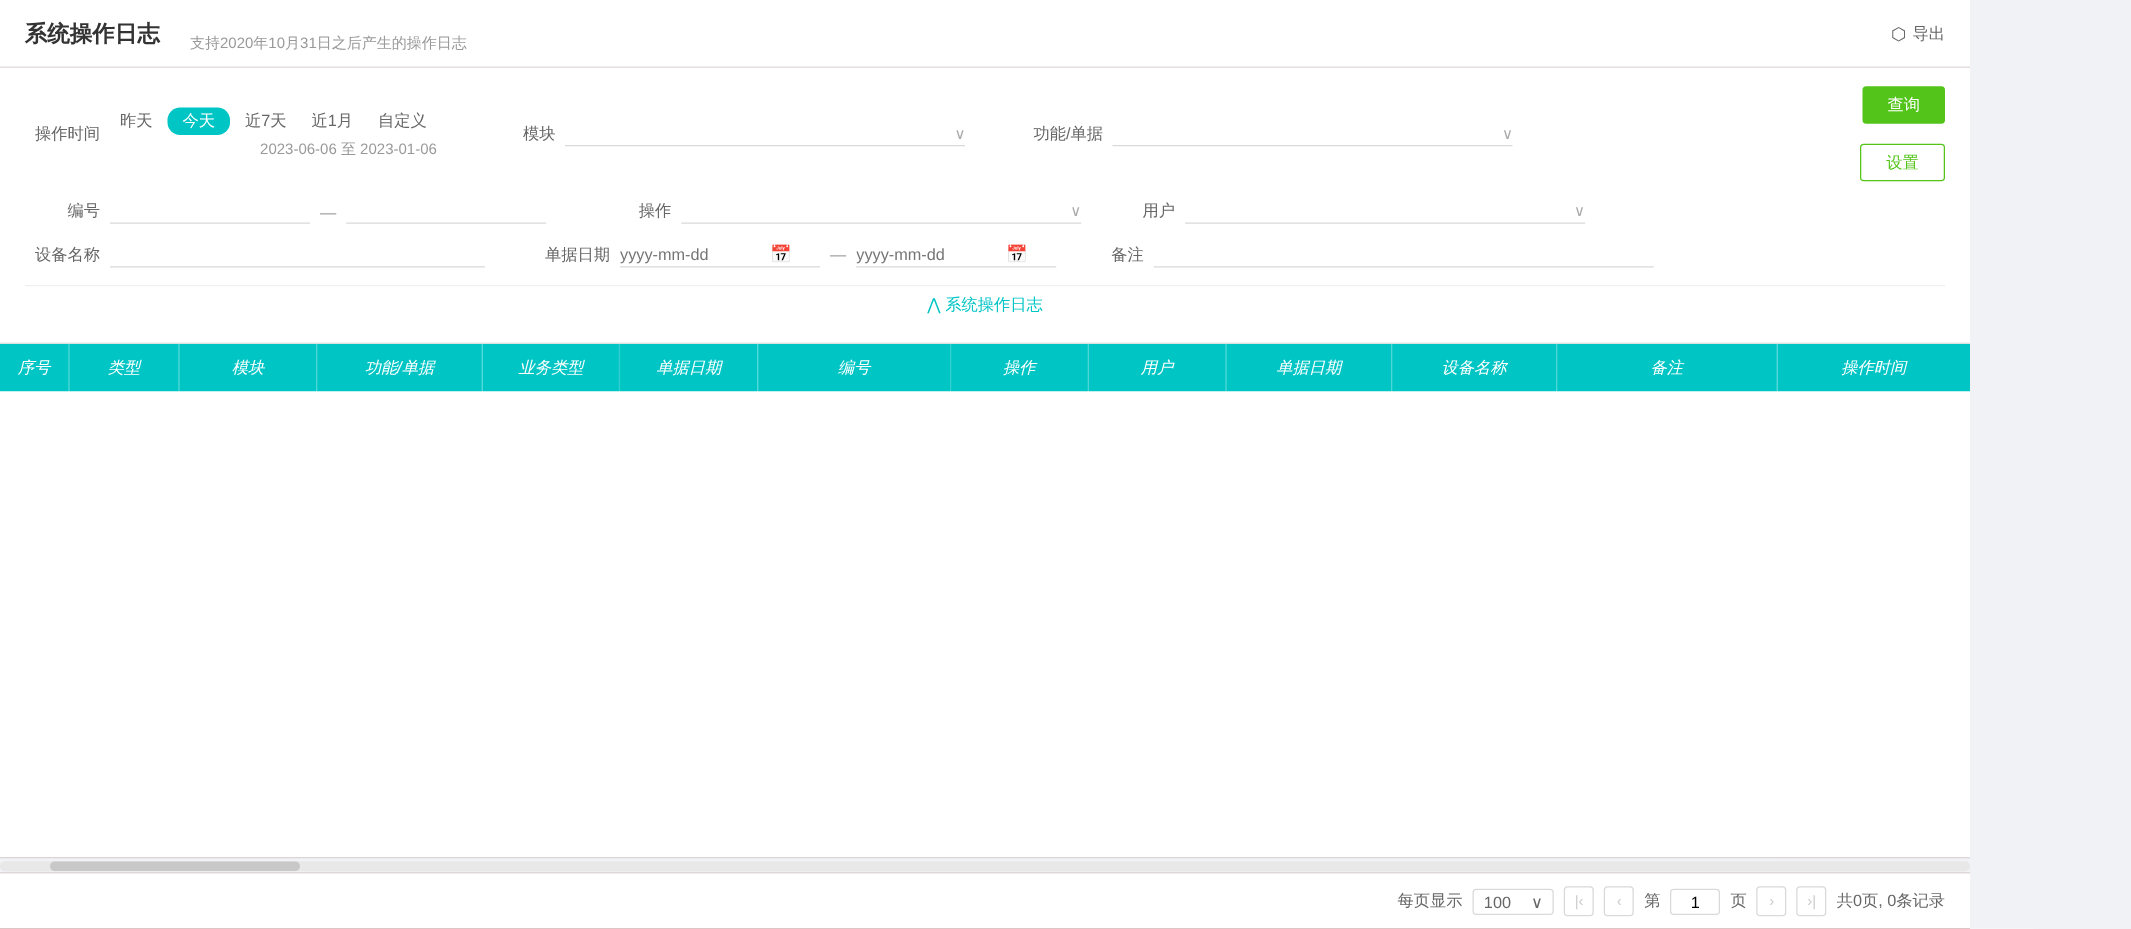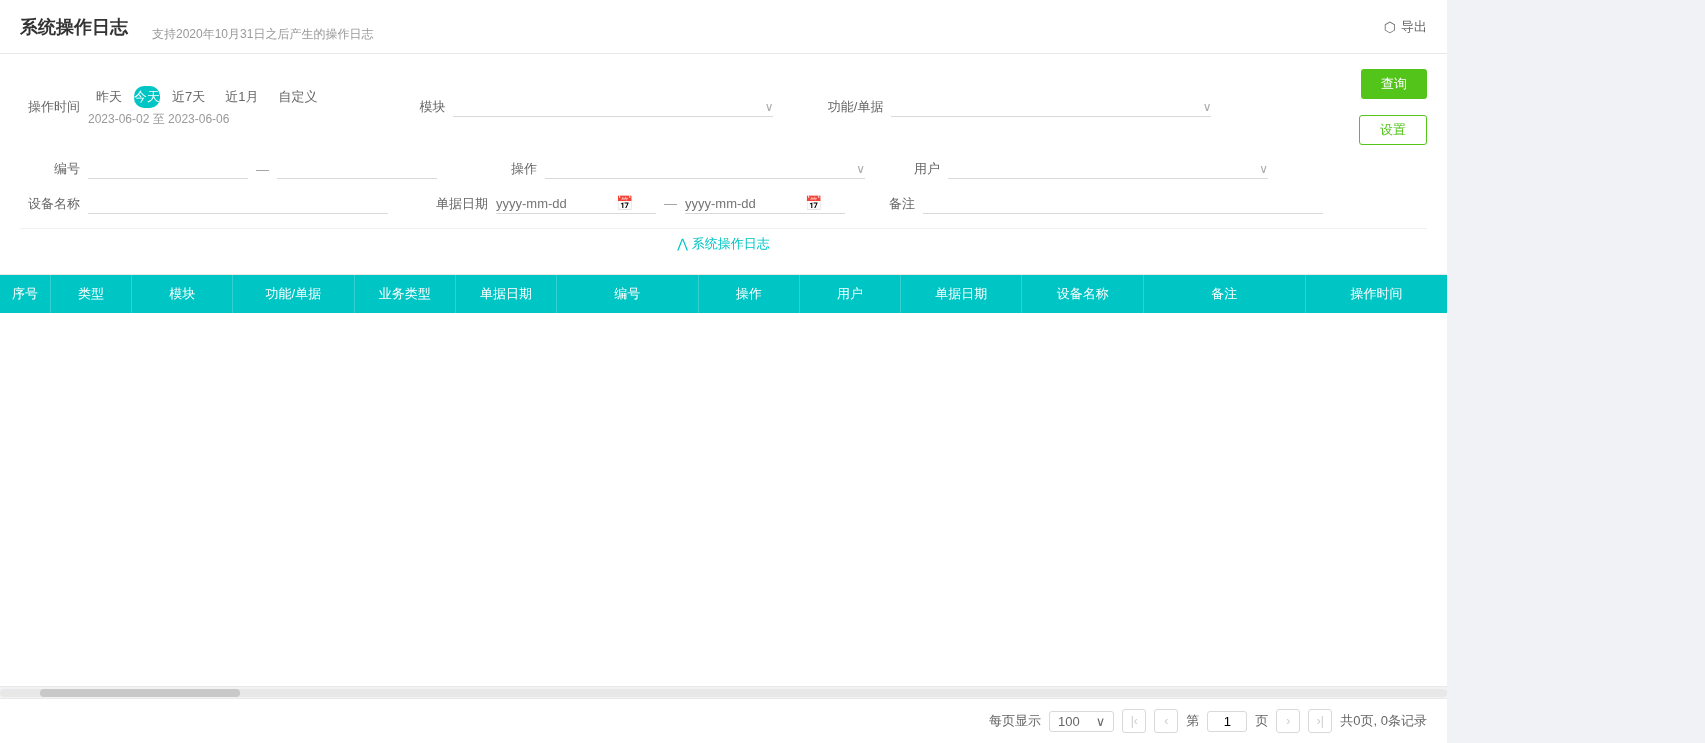--- a/index.html
+++ b/index.html
@@ -1,37 +1,37 @@
 <!DOCTYPE html>
 <html><head>
   <meta charset="utf-8">
   <style>
     * { box-sizing: border-box; margin: 0; padding: 0; }
     body { font-family: 'Microsoft YaHei', sans-serif; font-size: 13px; background: #f0f2f5; color: #333; }
 
-    .page-wrapper { width: 1447px; min-height: 743px; background: #7f1d1d; display: flex; flex-direction: column; }
+    .page-wrapper { width: 1576px; min-height: 743px; background: #7f1d1d; display: flex; flex-direction: column; }
 
     
     .page-header { background: #fff; padding: 10px 20px; display: flex; align-items: center; justify-content: space-between; border-bottom: 1px solid #e8e8e8; }
     .page-title { font-size: 18px; font-weight: bold; color: #333; margin-right: 12px; }
     .page-subtitle { font-size: 12px; color: #999; margin-top: 16px; }
     .export-btn { display: flex; align-items: center; gap: 5px; color: #666; font-size: 13px; cursor: pointer; border: none; background: none; }
 
     
     .filter-area { background: #fff; padding: 15px 20px; border-bottom: 1px solid #e8e8e8; }
     .filter-row { display: flex; align-items: center; margin-bottom: 14px; gap: 0; }
     .filter-row:last-of-type { margin-bottom: 0; }
 
     .filter-label { color: #666; min-width: 60px; text-align: right; margin-right: 8px; white-space: nowrap; }
 
     
     .time-filter { display: flex; flex-direction: column; }
     .time-btns { display: flex; align-items: center; gap: 4px; }
     .time-btn { padding: 2px 8px; border: none; background: none; cursor: pointer; color: #666; font-size: 13px; border-radius: 3px; }
-    .time-btn.active { background: #00c5c5; color: #fff; border-radius: 10px; padding: 2px 0; }
+    .time-btn.active { background: #00c5c5; color: #fff; border-radius: 10px; padding: 2px 12px; }
     .time-range { font-size: 12px; color: #999; margin-top: 3px; }
 
     
     .filter-select { display: flex; align-items: center; border-bottom: 1px solid #d9d9d9; min-width: 320px; padding: 2px 0; position: relative; cursor: pointer; margin-right: 40px; }
     .filter-select .select-text { flex: 1; color: #ccc; font-size: 13px; }
     .filter-select .chevron { color: #aaa; font-size: 12px; }
 
     
     .filter-input { border: none; border-bottom: 1px solid #d9d9d9; outline: none; min-width: 160px; font-size: 13px; color: #333; padding: 2px 0; background: transparent; }
     .filter-input::placeholder { color: #ccc; }
@@ -48,21 +48,21 @@
 
     .btn-group { display: flex; flex-direction: column; align-items: flex-end; }
 
     
     .collapse-bar { text-align: center; padding: 6px; cursor: pointer; color: #00c5c5; font-size: 13px; border-top: 1px solid #f0f0f0; margin-top: 10px; }
 
     
     .table-area { background: #fff; margin: 0; flex: 1; overflow: hidden; }
     .data-table { width: 100%; border-collapse: collapse; table-layout: fixed; }
     .data-table thead tr { background: #00c5c5; }
-    .data-table thead th { color: #fff; font-weight: normal; padding: 10px 8px; text-align: center; font-size: 13px; border-right: 1px solid rgba(255,255,255,0.2); white-space: nowrap; }
+    .data-table thead th { color: #fff; font-weight: normal; padding: 10px 8px; text-align: center; font-size: 13px; border-right: 1px solid rgba(255,255,255,0.2); white-space: nowrap; font-style: italic; }
     .data-table thead th:last-child { border-right: none; }
 
     
     .empty-body { height: 360px; }
 
     
     .scrollbar-area { height: 12px; background: #f0f2f5; border-top: 1px solid #e8e8e8; position: relative; }
     .scrollbar-track { height: 8px; background: #e8e8e8; margin: 2px 0; border-radius: 4px; position: relative; overflow: hidden; }
     .scrollbar-thumb { height: 8px; background: #c8c8c8; border-radius: 4px; width: 200px; position: absolute; left: 40px; }
 
@@ -87,29 +87,29 @@
       <span style="font-size:14px;">⬡</span>
       <span>导出</span>
     </button>
   </div>
 
   <div class="filter-area">
 
     <div class="filter-row">
 
       <div class="filter-label">操作时间</div>
-      <div class="time-filter" style="margin-right:60px;">
+      <div class="time-filter" style="margin-right:35px;align-items:flex-end;">
         <div class="time-btns">
           <button class="time-btn">昨天</button>
           <button class="time-btn active">今天</button>
           <button class="time-btn">近7天</button>
           <button class="time-btn">近1月</button>
           <button class="time-btn">自定义</button>
         </div>
-        <div class="time-range">2023-06-02 至 2023-06-06</div>
+        <div class="time-range">2023-06-06 至 2023-01-06</div>
       </div>
 
       <div class="filter-label">模块</div>
       <div class="filter-select" style="min-width:320px;margin-right:40px;">
         <span class="select-text"></span>
         <span class="chevron">∨</span>
       </div>
 
       <div class="filter-label" style="min-width:70px;">功能/单据</div>
       <div class="filter-select" style="min-width:320px;margin-right:20px;">

